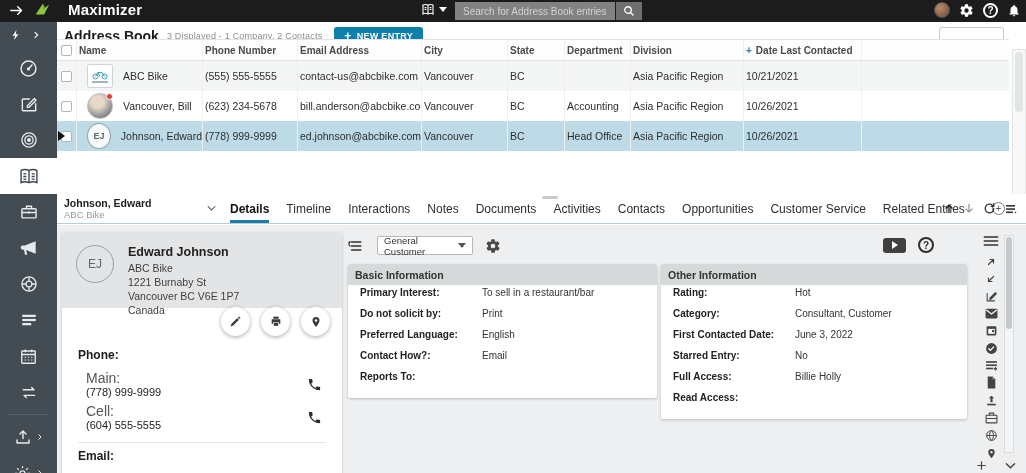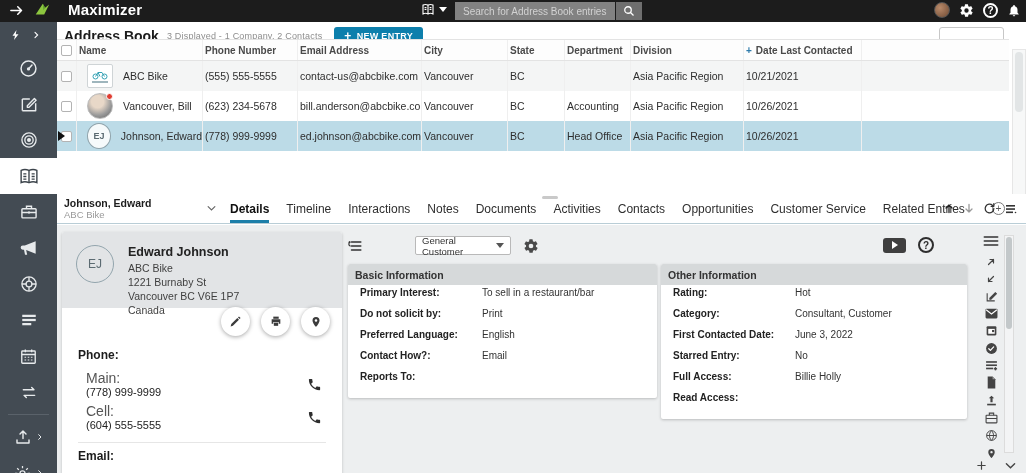--- a/index.html
+++ b/index.html
@@ -88,21 +88,21 @@
   .card-sec { padding:6px 16px 0; }
   .sec-h { font-size:12px; font-weight:bold; color:#1c1c1c; margin:6px 0 6px; }
   .ph-item { display:flex; align-items:center; justify-content:space-between; padding:2px 0 3px 8px; }
   .ph-item .lbl { font-size:14px; color:#555; }
   .ph-item .val { font-size:11px; color:#222; }
   .ph-call { background:none; border:none; cursor:pointer; padding:0 4px; }
   .card-div { height:1px; background:#e6e6e6; margin:8px 0 2px; }
   .em-lbl { font-size:9.5px; color:#555; padding-left:8px; margin-top:8px; }
 
   .mid-controls { position:absolute; left:289px; top:11px; display:flex; align-items:center; gap:12px; }
-  .select-box { width:96px; height:19px; background:#fff; border:1px solid #b9b9b9; border-radius:2px; font-size:9.5px; color:#333; display:flex; align-items:center; justify-content:space-between; padding:0 6px; cursor:pointer;margin-left:38px; }
+  .select-box { width:96px; height:19px; background:#fff; border:1px solid #b9b9b9; border-radius:2px; font-size:9.5px; color:#333; display:flex; align-items:center; justify-content:space-between; padding:0 6px; cursor:pointer; }
   .select-box .car { width:0; height:0; border-left:4px solid transparent; border-right:4px solid transparent; border-top:5px solid #555; }
 
   .panel { position:absolute; background:#fff; box-shadow:0 1px 3px rgba(0,0,0,.22); border-radius:2px; }
   .panel-h { height:21px; background:#d6d9da; border-radius:2px 2px 0 0; font-size:10.5px; font-weight:bold; color:#333; display:flex; align-items:center; padding-left:7px; }
   .panel-b { padding:2px 12px 6px; }
   .frow { display:grid; grid-template-columns:122px 1fr; margin-bottom:10px; }
   .frow .fl { font-size:10px; font-weight:bold; color:#222; }
   .frow .fv { font-size:10px; color:#333; }
   .p-basic { left:291px; top:39px; width:309px; }
   .p-other { left:604px; top:39px; width:306px; }

